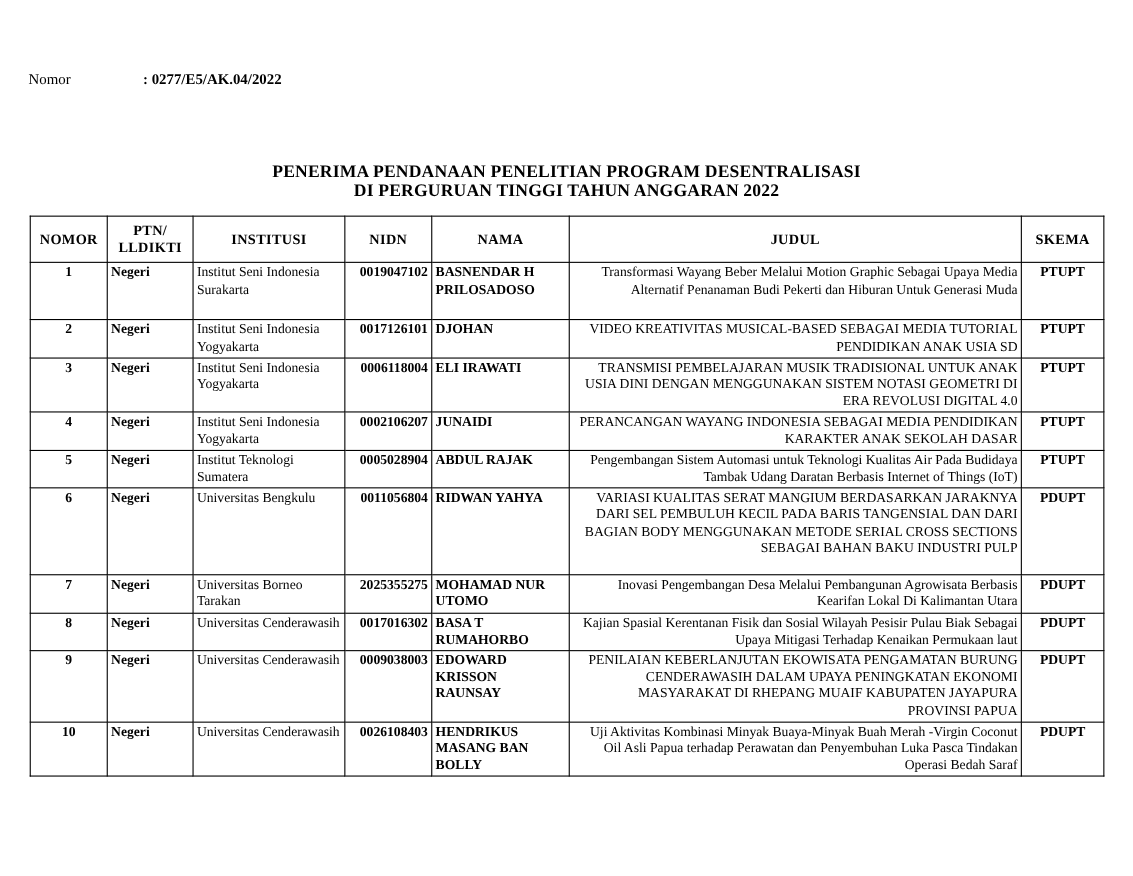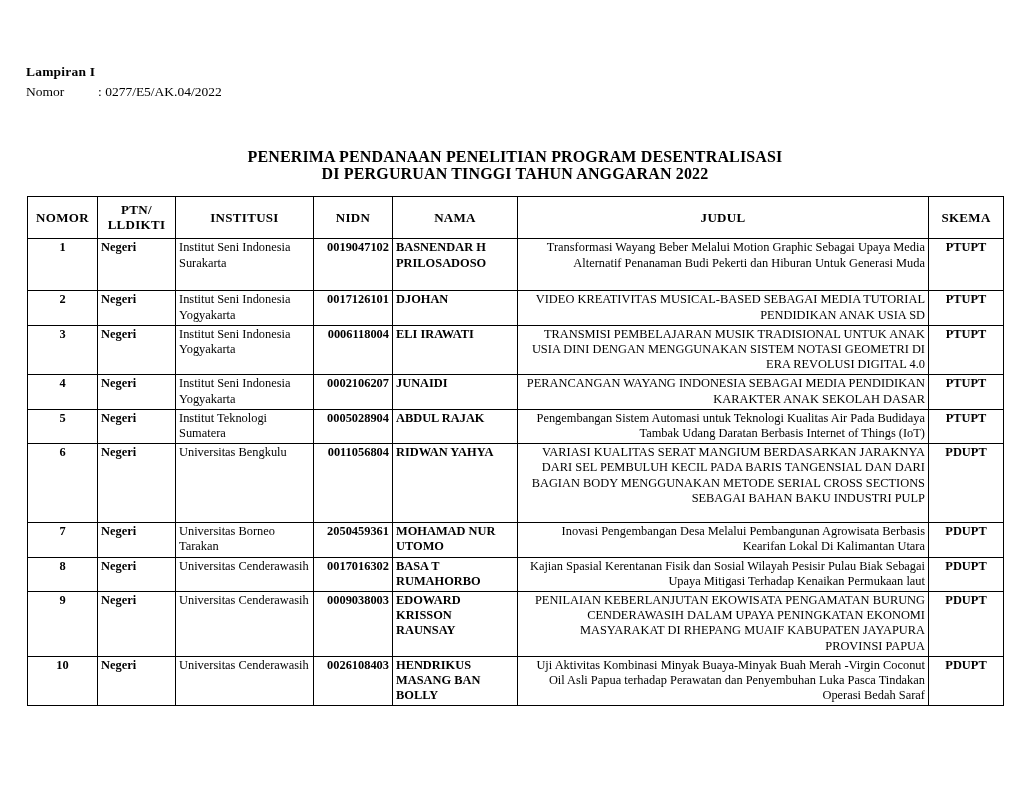--- a/index.html
+++ b/index.html
@@ -38,21 +38,22 @@
   }
   .lh-row {
     display: flex;
   }
   .lh-label {
     width: 72px;
     display: inline-block;
   }
   .lh-value {
     display: inline-block;
-    font-weight: normal;
+    font-weight: bold;
+    margin-left: 32px;
   }
 
   
   .doc-title {
     position: absolute;
     left: 0;
     right: 0;
     top: 148px;
     text-align: center;
     font-weight: bold;
@@ -106,21 +107,20 @@
   td.nama    { text-align: left; font-weight: bold; }
   td.judul   { text-align: right; }
   td.skema   { text-align: center; font-weight: bold; }
 </style>
 </head>
 <body>
 
 <div class="page">
 
   <div class="letterhead">
-    <div class="lh-title">Lampiran I</div>
     <div class="lh-row">
       <span class="lh-label">Nomor</span>
       <span class="lh-value">: 0277/E5/AK.04/2022</span>
     </div>
   </div>
 
   <div class="doc-title">
     <div>PENERIMA PENDANAAN PENELITIAN PROGRAM DESENTRALISASI</div>
     <div>DI PERGURUAN TINGGI TAHUN ANGGARAN 2022</div>
   </div>
@@ -202,21 +202,21 @@
             <td class="inst">Universitas Bengkulu</td>
             <td class="nidn">0011056804</td>
             <td class="nama">RIDWAN YAHYA</td>
             <td class="judul">VARIASI KUALITAS SERAT MANGIUM BERDASARKAN JARAKNYA DARI SEL PEMBULUH KECIL PADA BARIS TANGENSIAL DAN DARI BAGIAN BODY MENGGUNAKAN METODE SERIAL CROSS SECTIONS SEBAGAI BAHAN BAKU INDUSTRI PULP</td>
             <td class="skema">PDUPT</td>
           </tr>
           <tr>
             <td class="no" style="height: 30px;">7</td>
             <td class="ptn">Negeri</td>
             <td class="inst">Universitas Borneo Tarakan</td>
-            <td class="nidn">2050459361</td>
+            <td class="nidn">2025355275</td>
             <td class="nama">MOHAMAD NUR UTOMO</td>
             <td class="judul">Inovasi Pengembangan Desa Melalui Pembangunan Agrowisata Berbasis Kearifan Lokal Di Kalimantan Utara</td>
             <td class="skema">PDUPT</td>
           </tr>
           <tr>
             <td class="no" style="height: 30px;">8</td>
             <td class="ptn">Negeri</td>
             <td class="inst">Universitas Cenderawasih</td>
             <td class="nidn">0017016302</td>
             <td class="nama">BASA T RUMAHORBO</td>

